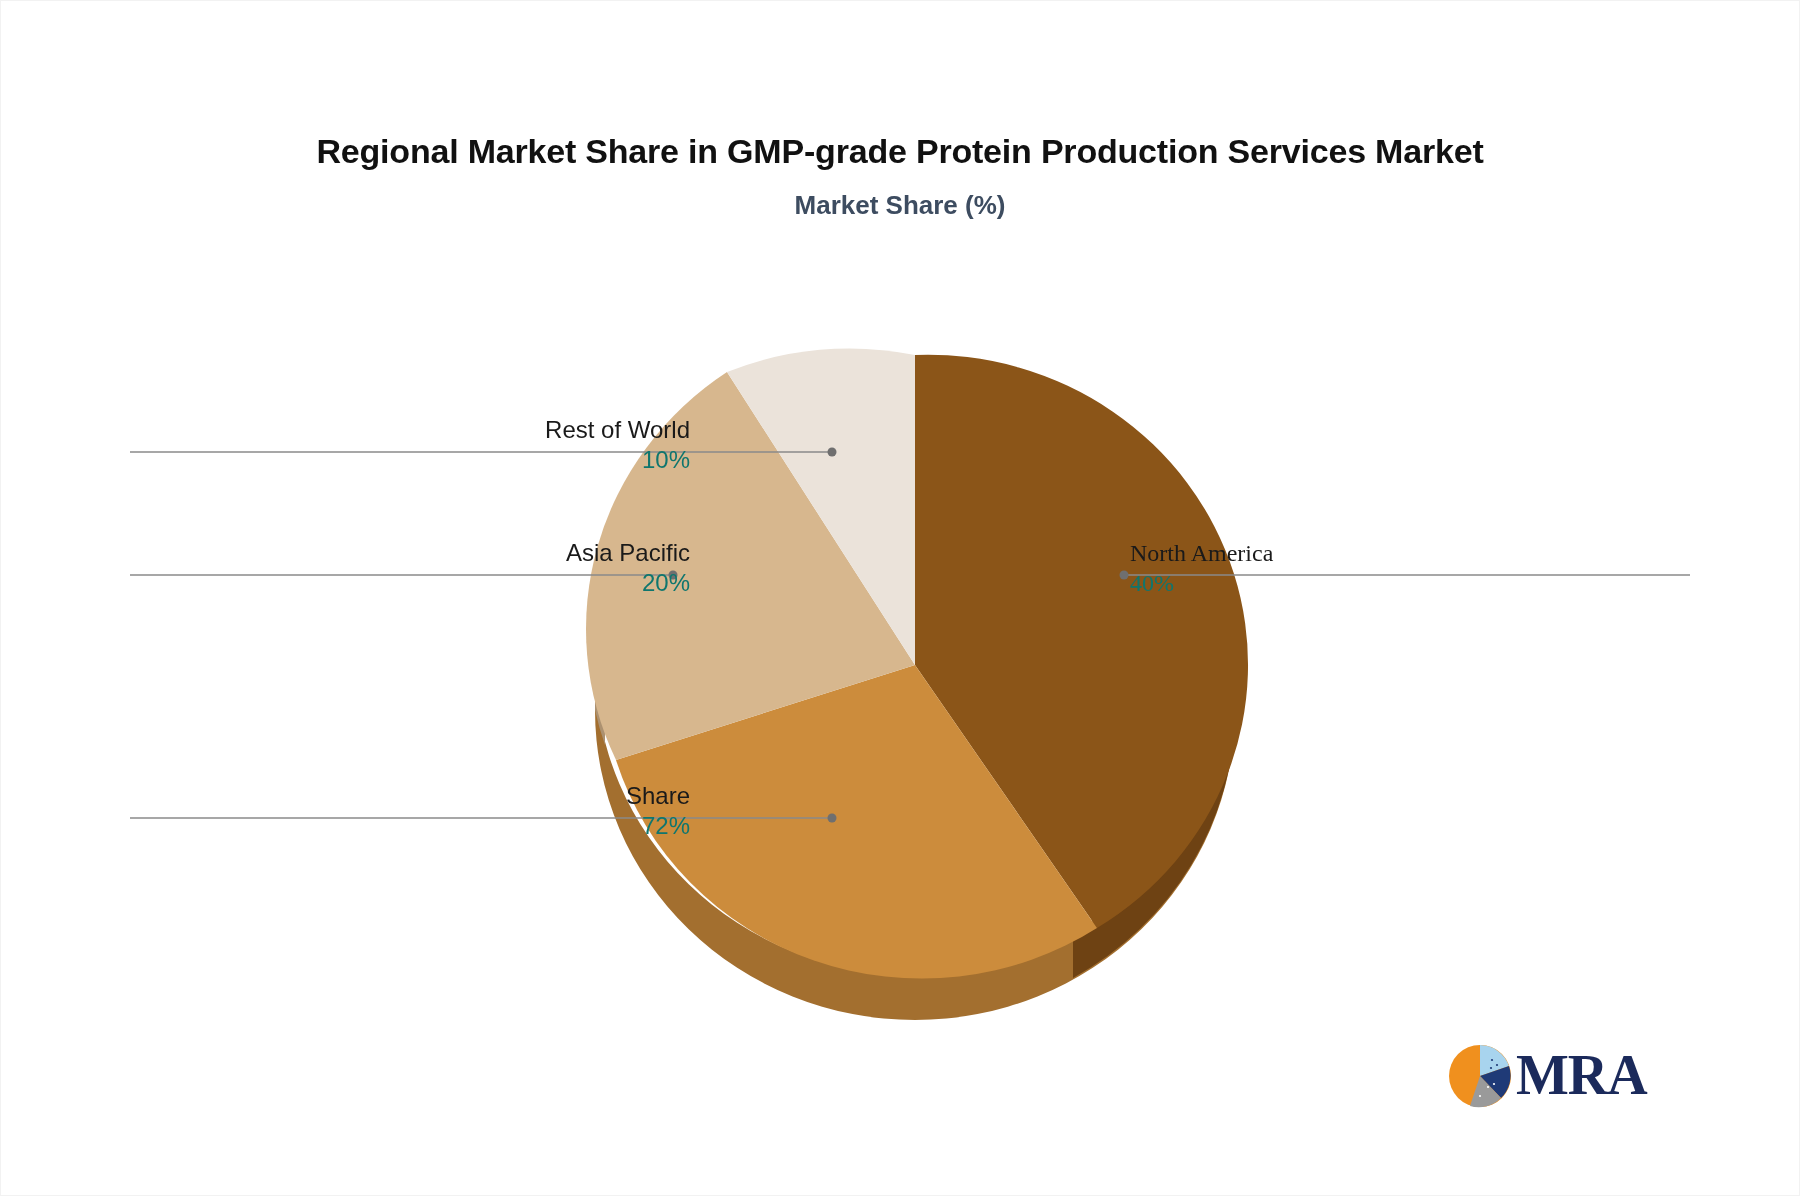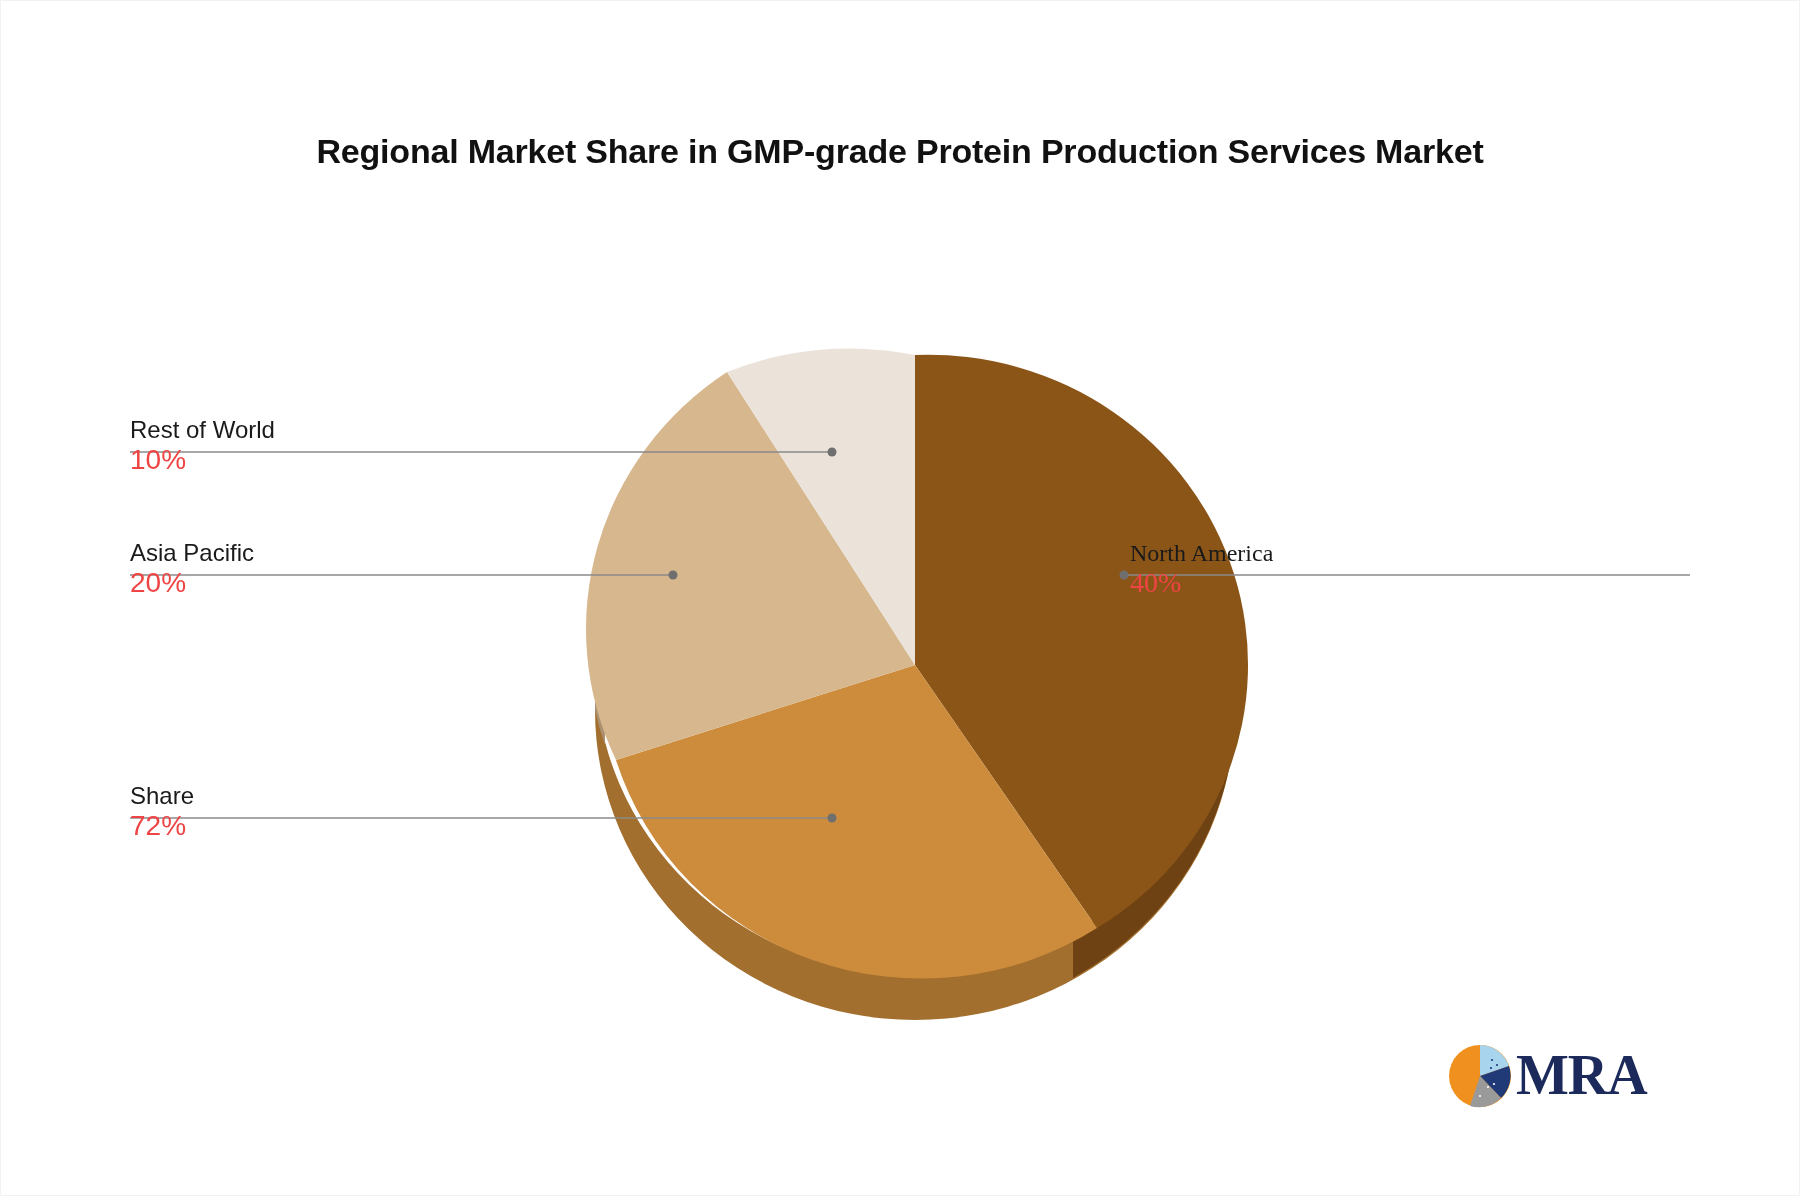--- a/index.html
+++ b/index.html
@@ -27,38 +27,39 @@
     font-size:26px;font-weight:bold;color:#3d4c60;
   }
   #chart-area{position:absolute;left:0;top:0;width:1800px;height:1196px;}
   svg.pie-svg{position:absolute;left:0;top:0;}
 
   .lbl{position:absolute;}
   .lbl .name{
     font-size:24px;color:#1a1a1a;white-space:nowrap;line-height:30px;
   }
   .lbl .pct{
-    font-size:28px;color:#ef4444;white-space:nowrap;line-height:30px;
+    font-size:24px;color:#0f766e;white-space:nowrap;line-height:30px;
   }
-  .lbl.left .name,.lbl.left .pct{text-align:left;}
+  .lbl.left .name,.lbl.left .pct{text-align:right;}
   .lbl.right .name,.lbl.right .pct{font-family:Liberation Serif, serif;}
 
   #logo{
     position:absolute;left:1448px;top:1032px;width:210px;height:86px;
   }
   #logo svg{display:block;}
 </style>
 </head>
 <body>
 
 <div id="stage">
 
   <div class="frame-border"></div>
 
   <div id="title">Regional Market Share in GMP-grade Protein Production Services Market</div>
+  <div id="subtitle">Market Share (%)</div>
 
   <div id="chart-area">
     <svg class="pie-svg" width="1800" height="1196" viewBox="0 0 1800 1196">
       <defs>
         <clipPath id="belowCenter">
           <rect x="560" y="665" width="720" height="420"></rect>
         </clipPath>
       </defs>
 
       <g>

